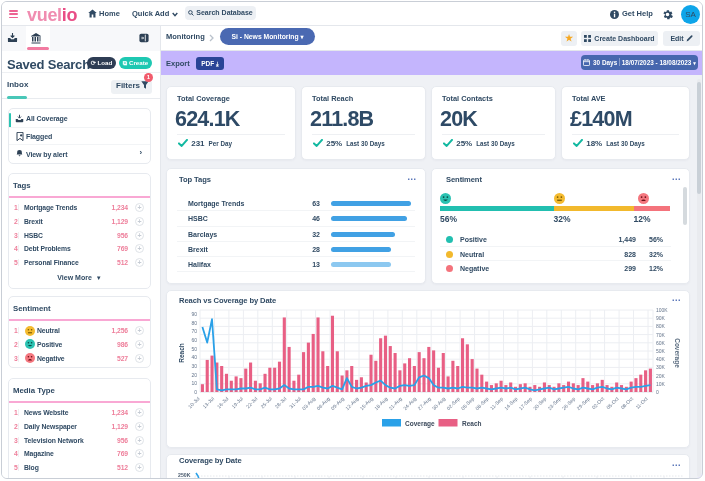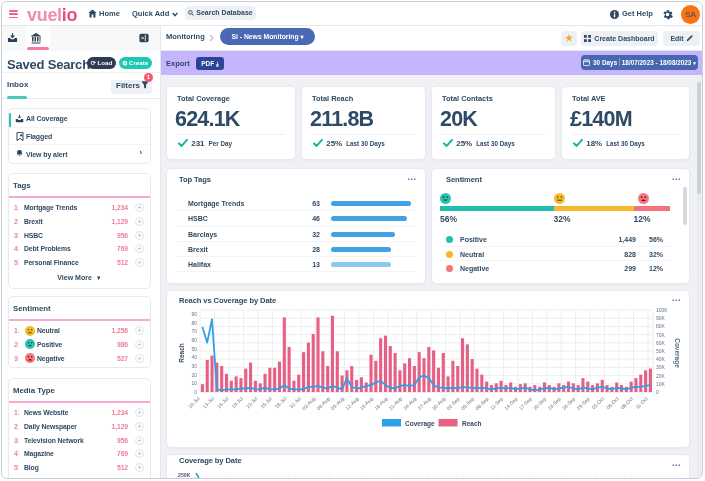--- a/index.html
+++ b/index.html
@@ -7,21 +7,21 @@
 #frame { position:absolute; left:1px; top:1px; width:702px; height:478px; border:1px solid #c9ced6; border-radius:6px; background:#fff; overflow:hidden; }
 .abs { position:absolute; }
 .navy { color:#304a63; }
 
 #navbar { position:absolute; left:0; top:0; width:100%; height:24px; background:#fff; border-bottom:1px solid #e4e7ec; }
 #burger div { width:9px; height:1.6px; background:#ed6292; margin-bottom:1.7px; border-radius:1px; }
 #logo { position:absolute; left:25px; top:3px; font-size:18px; font-weight:bold; letter-spacing:-0.3px; color:#f08cb0; }
 #logo b { color:#e94e86; font-weight:bold; }
 .navitem { position:absolute; top:7px; font-size:7.5px; font-weight:bold; color:#304a63; }
 #searchbox { position:absolute; left:183px; top:4px; width:71px; height:14px; background:#edf0f4; border-radius:4px; font-size:7px; font-weight:bold; color:#304a63; line-height:14px; text-align:center; }
-#avatar { position:absolute; left:679px; top:3px; width:19px; height:19px; border-radius:50%; background:#f97316; color:#304a63; font-size:8px; font-weight:normal; text-align:center; line-height:19px; }
+#avatar { position:absolute; left:679px; top:3px; width:19px; height:19px; border-radius:50%; background:#0ea5e9; color:#304a63; font-size:8px; font-weight:normal; text-align:center; line-height:19px; }
 
 #row2 { position:absolute; left:0; top:24px; width:100%; height:25px; background:#fff; border-bottom:1px solid #e4e7ec; }
 #row2 .side { position:absolute; left:0; top:0; width:159px; height:25px; background:#f7f8fa; border-right:1px solid #e4e7ec; }
 #activetab { position:absolute; left:24px; top:0; width:24px; height:24px; background:#fff; }
 #pinkline { position:absolute; left:25px; top:21px; width:22px; height:3px; background:#f27ba1; border-radius:2px; }
 .crumb { position:absolute; top:6px; font-size:7.5px; font-weight:bold; color:#304a63; }
 #sipill { position:absolute; left:220px; top:3px; width:95px; height:17px; background:#4a69b2; border-radius:9px; color:#fff; font-size:6.8px; font-weight:bold; text-align:center; line-height:17px; }
 .graybtn { position:absolute; top:5px; height:15px; background:#edf0f4; border-radius:3px; font-size:7px; font-weight:bold; color:#304a63; text-align:center; line-height:15px; }
 
 #sidebar { position:absolute; left:0; top:49px; width:159px; height:429px; background:#fff; border-right:1px solid #e4e7ec; }

